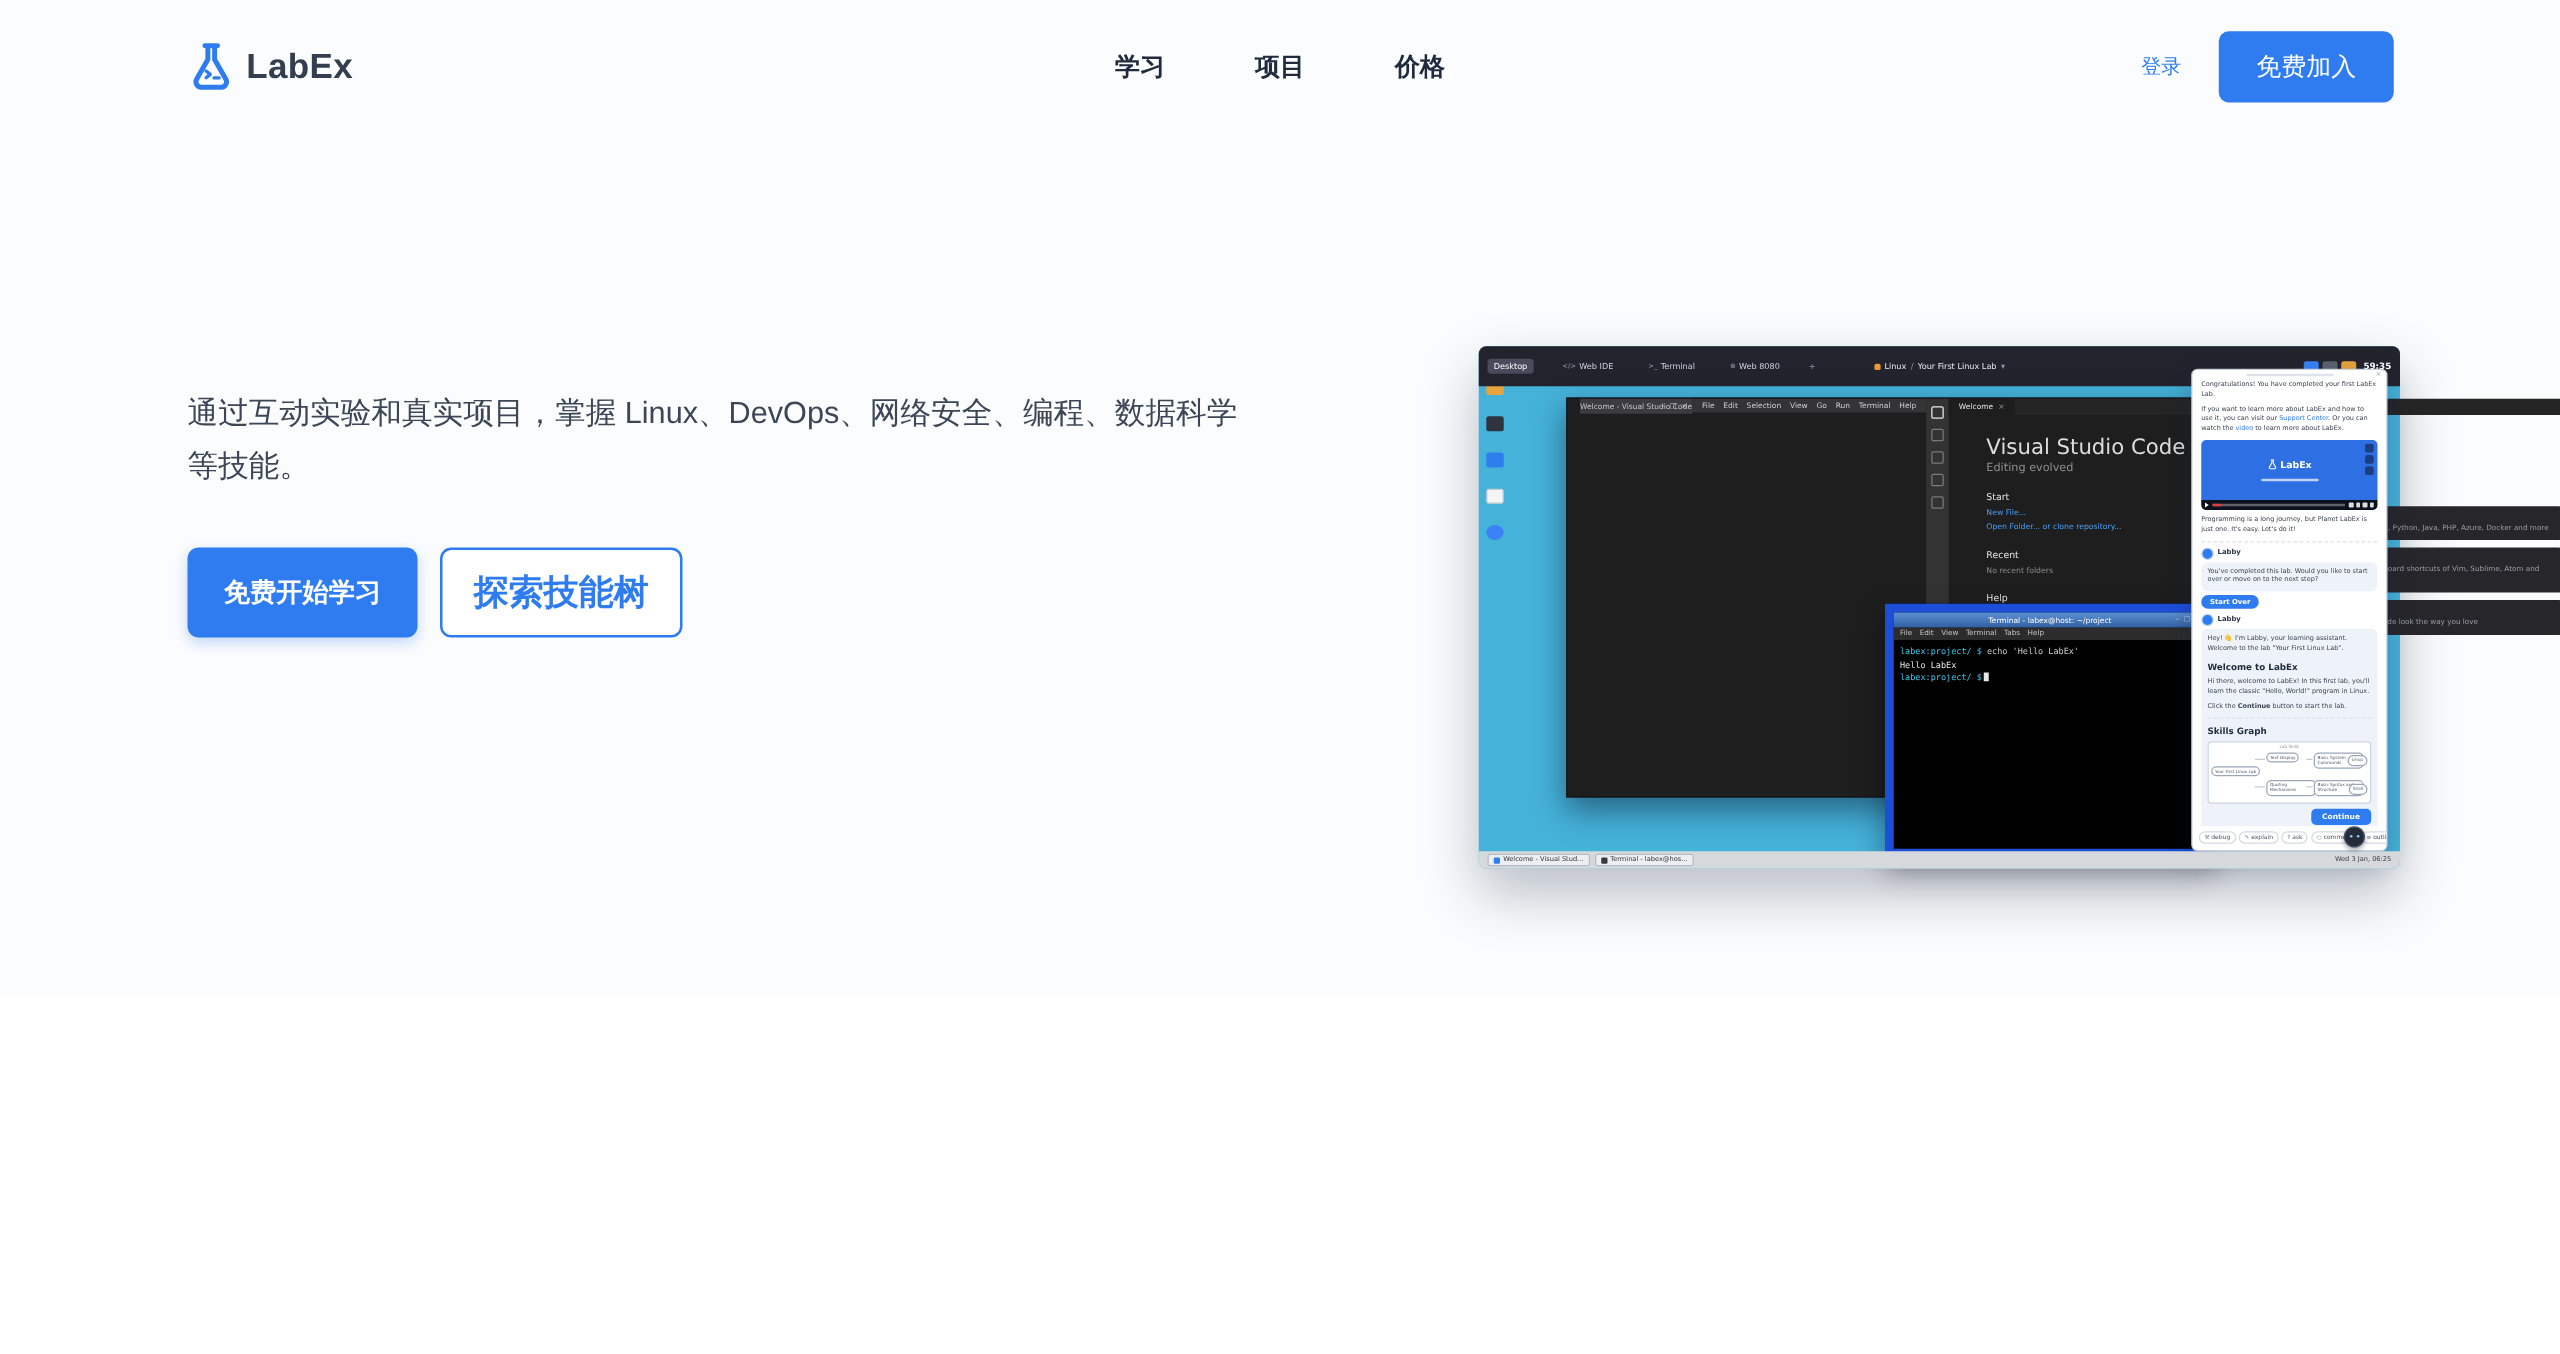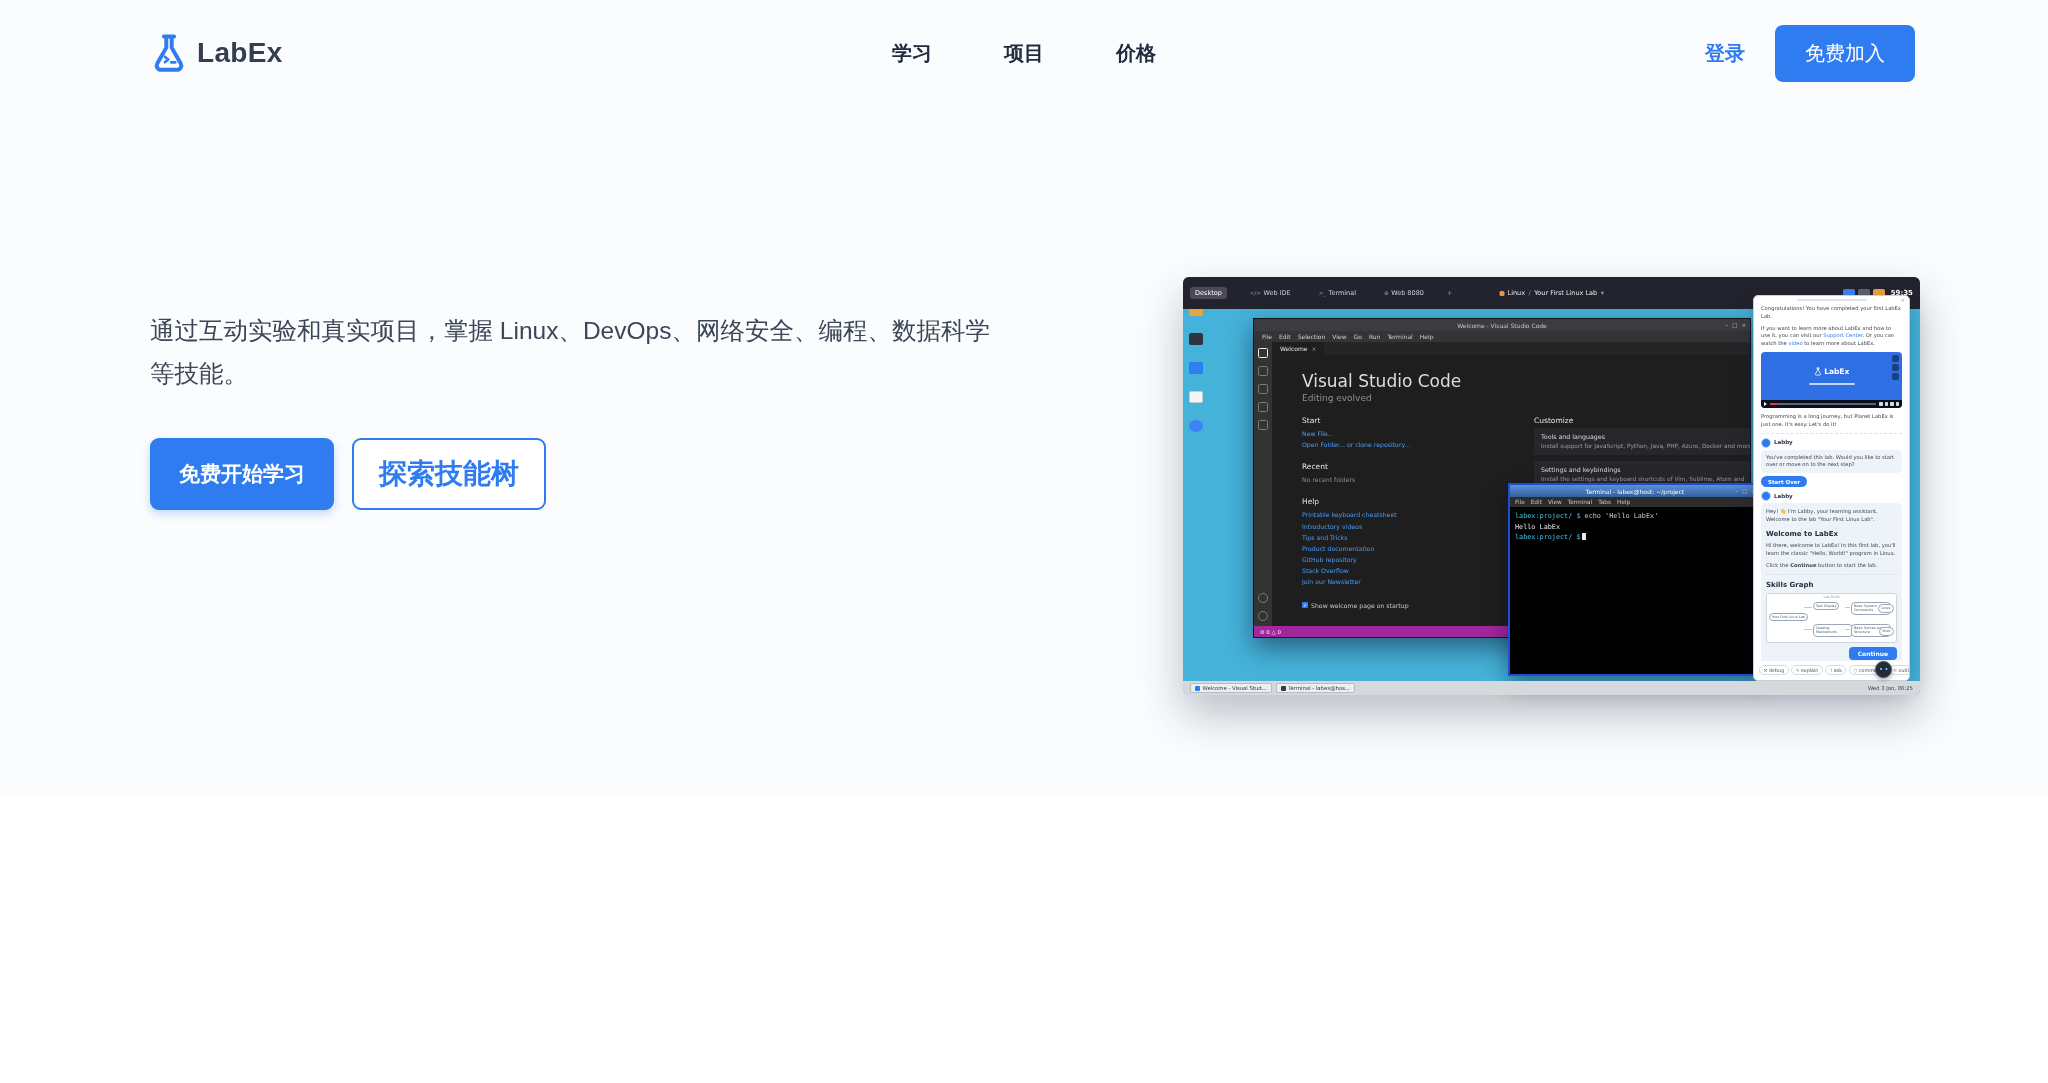--- a/index.html
+++ b/index.html
@@ -7,21 +7,21 @@
           font-family:"Liberation Sans","DejaVu Sans",sans-serif;color:#1e2a3b;}
 
   
   .header{position:absolute;top:0;left:0;right:0;height:106px;display:flex;align-items:center;
           padding:0 133px 0 150px;box-sizing:border-box;}
   .logo{display:flex;align-items:center;gap:9px;cursor:pointer;}
   .logo-text{font-size:28px;font-weight:700;color:#333e4e;letter-spacing:.3px;}
   .nav{position:absolute;left:50%;transform:translateX(-50%);display:flex;gap:72px;}
   .nav-item{font-size:20px;font-weight:700;color:#202c3e;cursor:pointer;text-decoration:none;}
   .header-right{margin-left:auto;display:flex;align-items:center;gap:30px;}
-  .login{font-size:20px;font-weight:700;color:#2e7cf0;cursor:pointer;text-decoration:none;}
+  .login{font-size:16px;font-weight:400;color:#2e7cf0;cursor:pointer;text-decoration:none;}
   .join-btn{background:#2e7cf0;color:#fff;font-size:20px;font-weight:400;padding:15px 30px;
             border:none;border-radius:8px;cursor:pointer;font-family:inherit;}
 
   
   .hero{position:absolute;left:150px;top:240px;width:1010px;}
   .hero-title{margin:0;font-size:55px;font-weight:700;line-height:1.5;color:#1e2a3b;}
   .grad{background:linear-gradient(90deg,#2f87f0 0%,#41e0a5 100%);
         -webkit-background-clip:text;background-clip:text;color:transparent;-webkit-text-fill-color:transparent;}
   .hero-sub{margin:70px 0 0;font-size:24.5px;line-height:1.75;color:#3c4657;}
   .hero-ctas{margin-top:42px;display:flex;gap:18px;}
@@ -49,21 +49,21 @@
   .sq-blue{background:#3b82f6;}.sq-gray{background:#5c6470;}.sq-orange{background:#e8a33d;}
   .timer{font-size:7px;font-weight:bold;color:#fff;margin-left:3px;}
 
   .vm-icons{position:absolute;left:6px;top:27px;display:flex;flex-direction:column;gap:17px;z-index:4;}
   .vmicon{width:14px;height:12px;border-radius:2px;cursor:pointer;}
   .ic-folder{background:#e8a33d;}.ic-term{background:#2e3440;}.ic-code{background:#2d7ff0;}
   .ic-doc{background:#f4f5f6;border:0.5px solid #c8ccd2;box-sizing:border-box;}.ic-media{background:#3b82f6;border-radius:50%;}
 
   
   .vsc{position:absolute;left:70px;top:41px;width:496px;height:318px;background:#1e1e1e;
-       border:1px solid #11151a;box-shadow:0 10px 24px rgba(0,0,20,.45);z-index:10;display:flex;flex-direction:column;}
+       border:1px solid #11151a;box-shadow:0 10px 24px rgba(0,0,20,.45);z-index:10;display:flex;flex-direction:row;padding-left:10px;}
   .vsc-title{height:12px;background:#3b3b41;display:flex;align-items:center;justify-content:center;
              position:relative;color:#c6c6c6;font-size:6px;flex:none;}
   .win-controls{position:absolute;right:4px;top:0;bottom:0;display:flex;align-items:center;gap:4px;font-size:5.5px;color:#cfcfcf;}
   .vsc-menu{height:11px;background:#333338;display:flex;align-items:center;gap:7px;padding:0 8px;
             font-size:6px;color:#cfcfcf;flex:none;}
   .vsc-main{flex:1;display:flex;min-height:0;}
   .vsc-activity{width:18px;background:#333333;display:flex;flex-direction:column;align-items:center;
                 padding:6px 0 5px;gap:8px;flex:none;}
   .ab{width:8px;height:8px;border:1.3px solid #7a7a7a;border-radius:1.5px;cursor:pointer;}
   .ab.active{border-color:#ececec;}
@@ -88,21 +88,21 @@
   .vsc-card-t{font-size:6.3px;color:#dadada;margin-bottom:2px;}
   .vsc-card-d{font-size:5.8px;color:#9a9aa2;line-height:1.45;}
   .vsc-check{display:flex;align-items:center;gap:3px;margin-top:14px;font-size:6.2px;color:#c9c9c9;}
   .checkbox{width:6px;height:6px;background:#2d7ff0;border-radius:1px;color:#fff;font-size:5px;
             line-height:6px;text-align:center;cursor:pointer;}
   .vsc-status{height:11px;background:#a2269c;display:flex;align-items:center;padding:0 6px;
               color:#fff;font-size:5.5px;flex:none;}
 
   
   .term{position:absolute;left:325px;top:206px;width:250px;height:189px;background:#000;
-        border:2px solid #1d4ed8;box-shadow:0 10px 22px rgba(0,0,20,.4);z-index:15;display:flex;flex-direction:column;}
+        border:7px solid #1d4ed8;box-shadow:0 10px 22px rgba(0,0,20,.4);z-index:15;display:flex;flex-direction:column;}
   .term-title{height:12px;background:linear-gradient(#5d90d6,#31609f);display:flex;align-items:center;
               justify-content:center;color:#fff;font-size:6px;position:relative;flex:none;}
   .term-menu{height:10px;background:#2c2c2c;display:flex;gap:6px;align-items:center;padding:0 5px;
              font-size:5.8px;color:#c6c6c6;flex:none;}
   .term-body{flex:1;padding:4px 5px;font-family:"DejaVu Sans Mono",monospace;font-size:6.8px;
              line-height:1.55;color:#e6e6e6;}
   .prompt{color:#3fc6ec;}
   .cmd{color:#c9c9c9;}
   .cursor{display:inline-block;width:3.5px;height:7px;background:#e8e8e8;vertical-align:-1px;margin-left:2px;}
 

